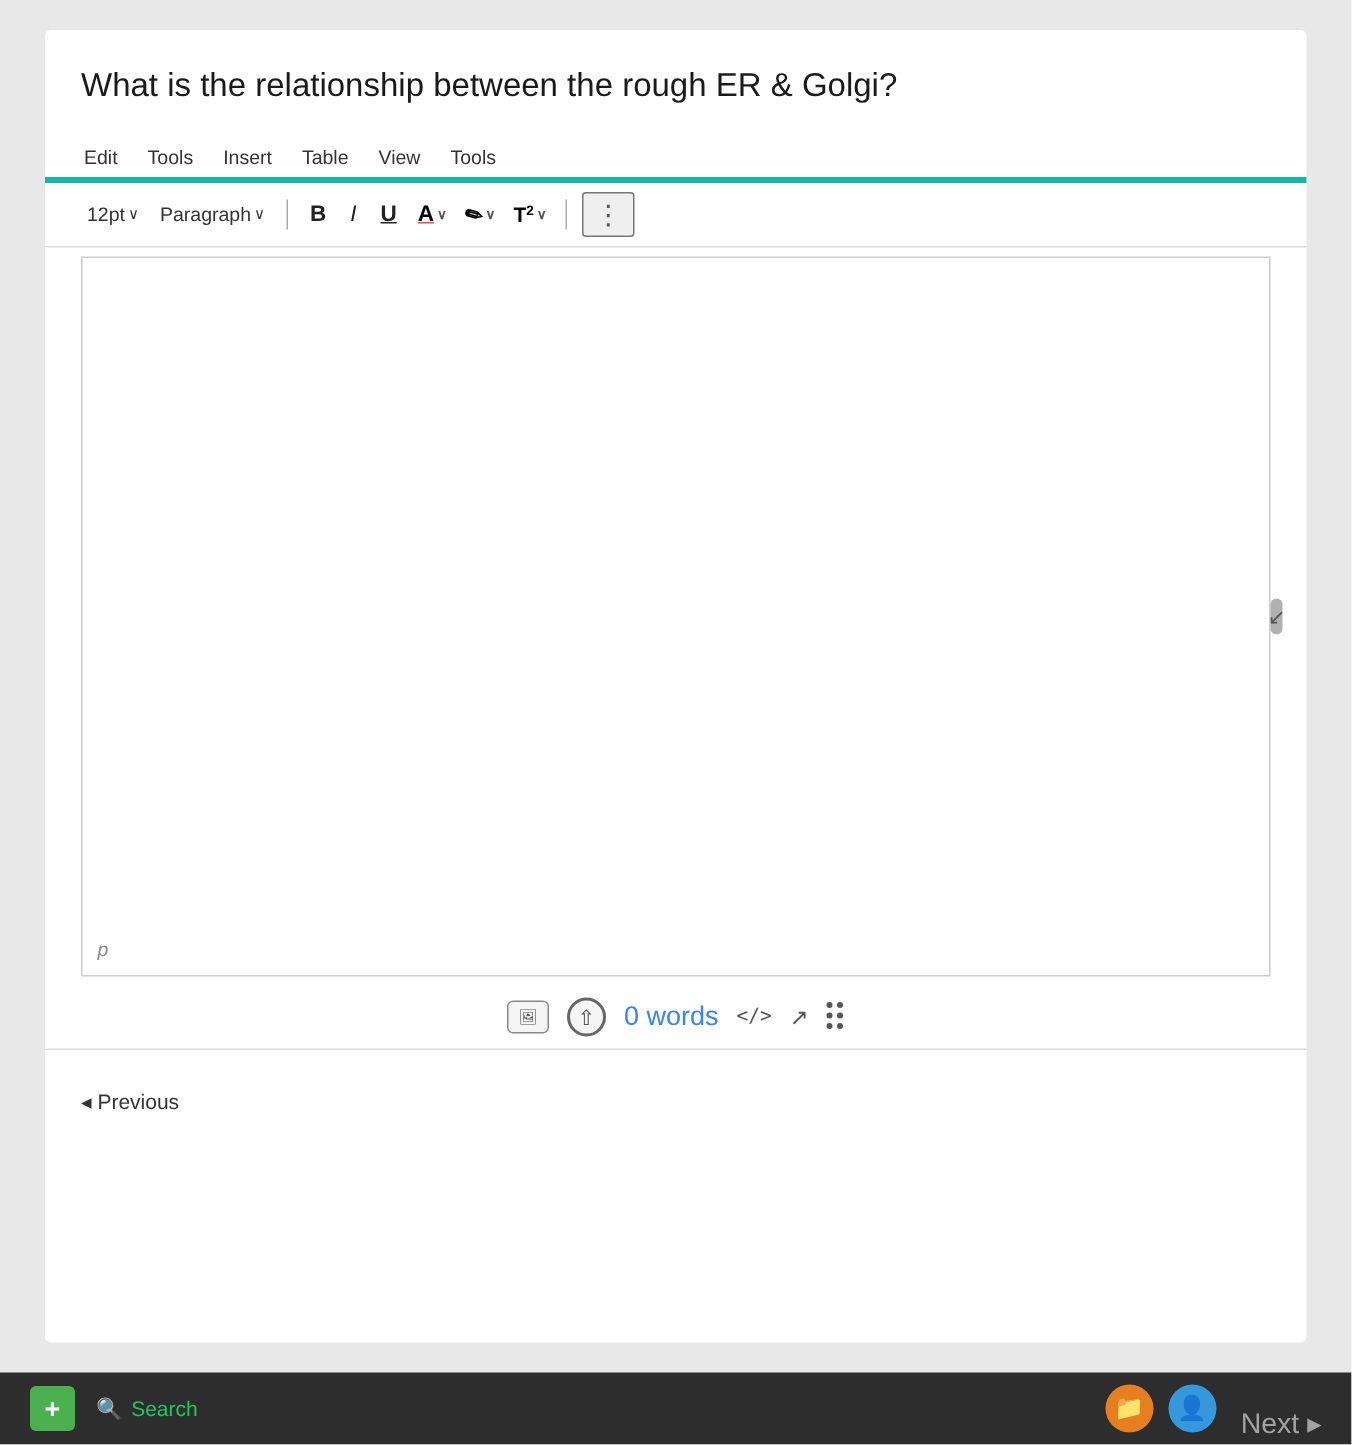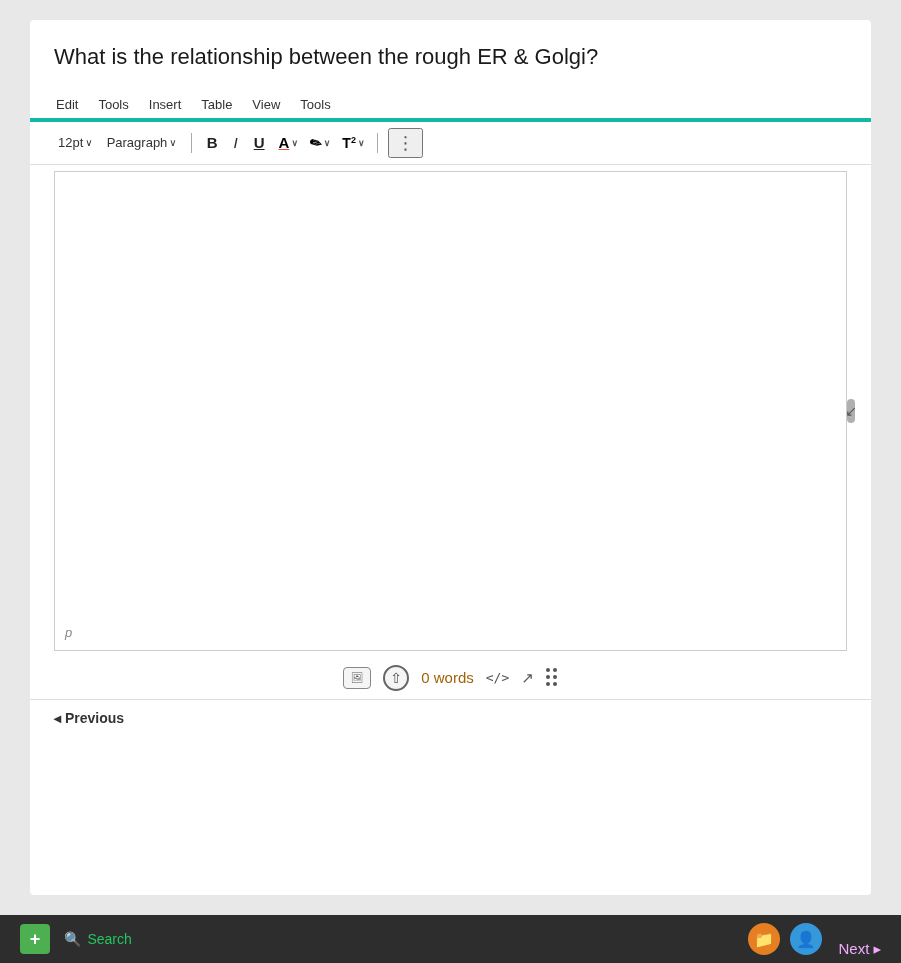--- a/index.html
+++ b/index.html
@@ -205,22 +205,22 @@
 
     .status-icon.upload {
       font-size: 14px;
       border: 2px solid #666;
       border-radius: 50%;
       width: 26px;
       height: 26px;
     }
 
     .word-count {
-      font-size: 15px;
-      color: #a16207;
+      font-size: 18px;
+      color: #3b82f6;
     }
 
     .code-icon {
       font-size: 13px;
       color: #555;
       font-family: monospace;
       cursor: pointer;
     }
 
     .expand-icon {
@@ -241,23 +241,22 @@
       width: 4px;
       height: 4px;
       background: #555;
       border-radius: 50%;
     }
 
     .bottom-nav {
       display: flex;
       flex-direction: row;
       align-items: center;
-      padding: 10px 24px;
+      padding: 26px 24px;
       border-top: 1px solid #ddd;
-      font-weight: bold;
     }
 
     .prev-btn {
       font-size: 14px;
       color: #333;
       cursor: pointer;
       display: flex;
       align-items: center;
       gap: 4px;
     }
@@ -305,22 +304,22 @@
     }
 
     .footer-right {
       margin-left: auto;
       display: flex;
       align-items: center;
       gap: 16px;
     }
 
     .next-btn {
-      font-size: 15px;
-      color: #f0abfc;
+      font-size: 19px;
+      color: #a3a3a3;
       cursor: pointer;
       display: flex;
       align-items: center;
       gap: 4px;
       margin-top: 20px;
     }
 
     .footer-icons {
       display: flex;
       gap: 10px;

